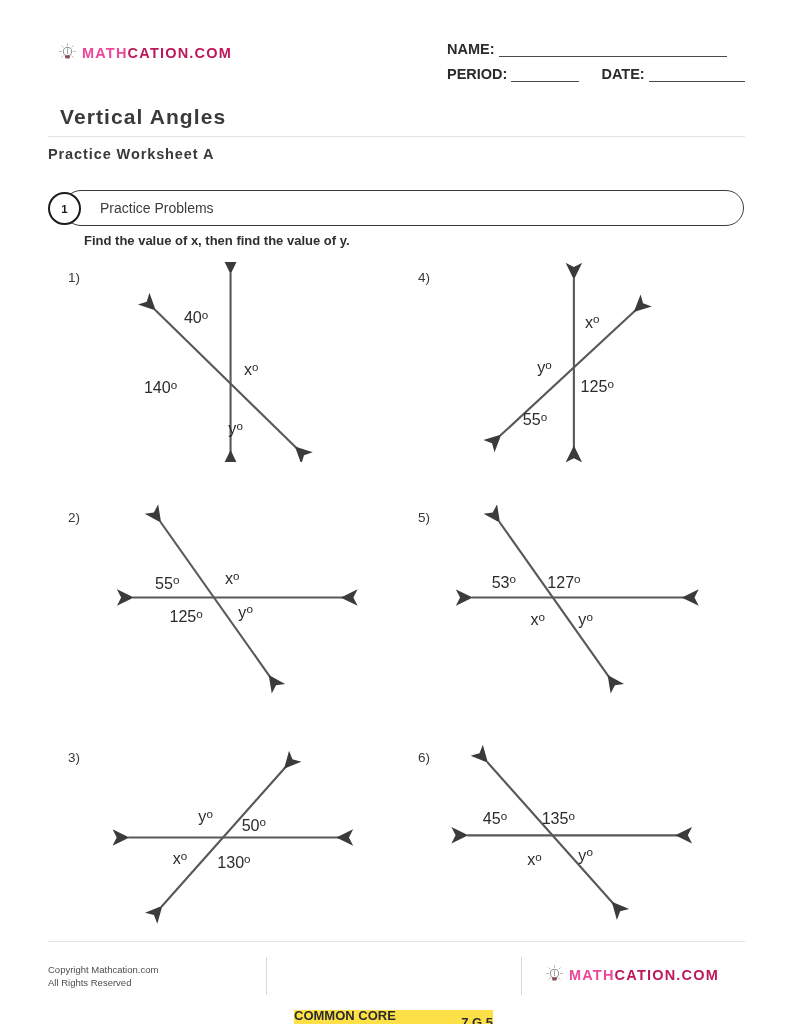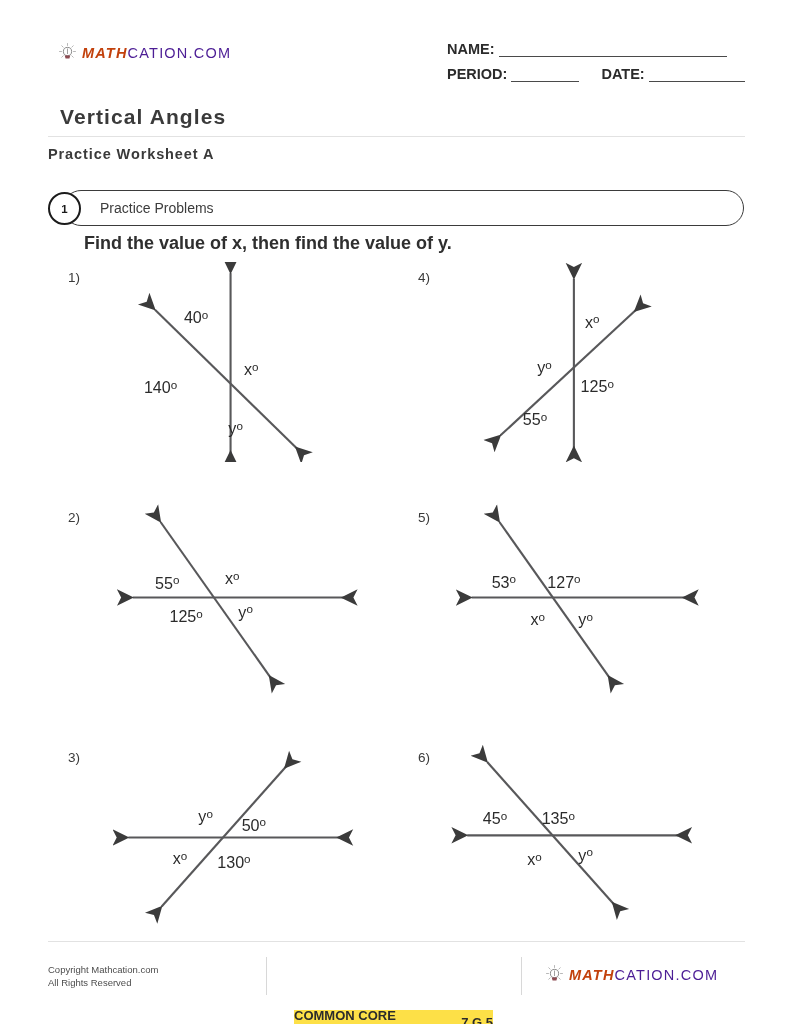--- a/index.html
+++ b/index.html
@@ -31,22 +31,22 @@
     align-items: center;
     gap: 6px;
   }
   .brand-logo { width: 17px; height: 19px; display: block; }
   .brand-text {
     font-size: 14.5px;
     letter-spacing: 1.2px;
     color: #3b3b3b;
     white-space: nowrap;
   }
-  .brand-text .b1 { font-weight: 700; color: #c2410c; font-style: italic; }
-  .brand-text .b2 { font-weight: 400; color: #4c1d95; text-align: center; }
+  .brand-text .b1 { font-weight: 700; color: #ec4899; }
+  .brand-text .b2 { font-weight: 700; color: #be185d; text-align: center; }
 
   .fields {
     position: absolute;
     left: 447px;
     top: 32px;
     width: 300px;
     font-weight: 700;
     font-size: 14.5px;
     color: #2b2b2b;
   }
@@ -127,21 +127,21 @@
     justify-content: center;
     font-size: 11.5px;
     font-weight: 700;
     color: #1b1b1b;
     box-sizing: border-box;
   }
   .instruction {
     position: absolute;
     left: 84px;
     top: 233px;
-    font-size: 18px;
+    font-size: 13px;
     font-weight: 700;
     color: #2f2f2f;
   }
 
   
   .problems {
     position: absolute;
     left: 0;
     top: 262px;
     width: 791px;

